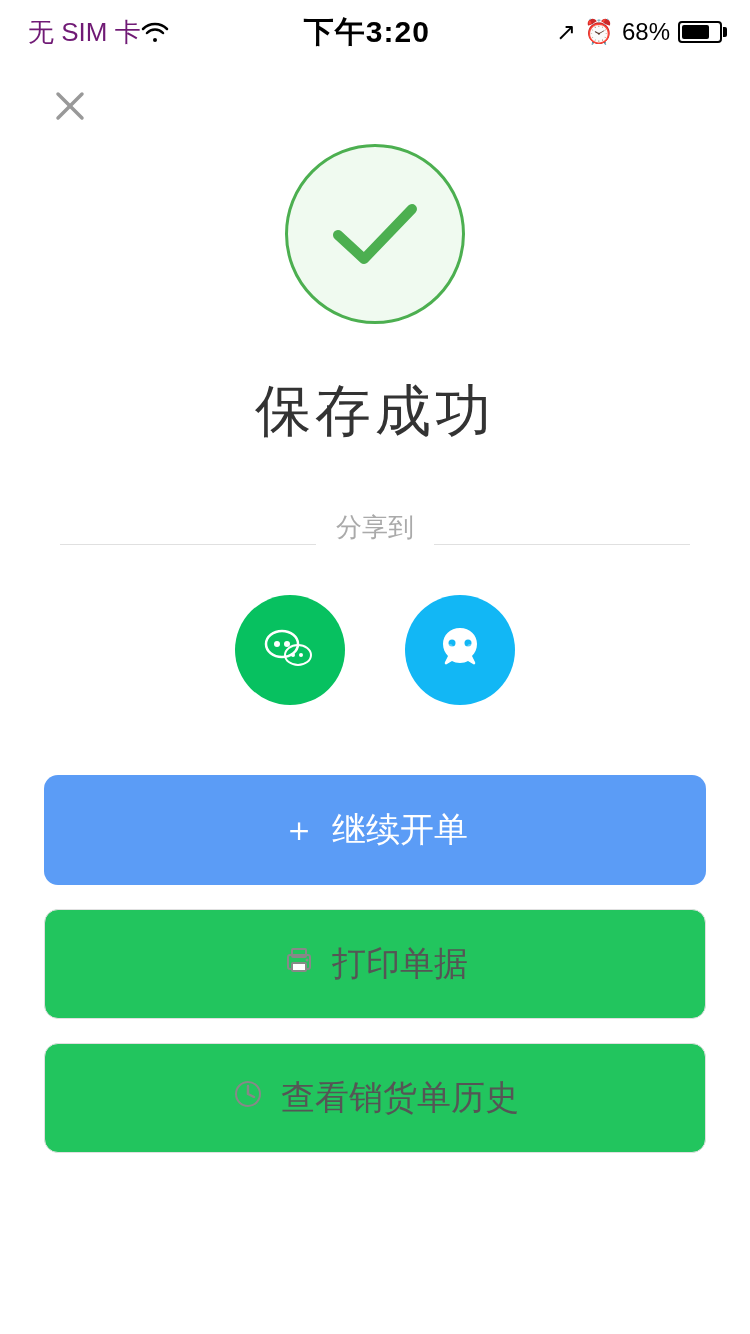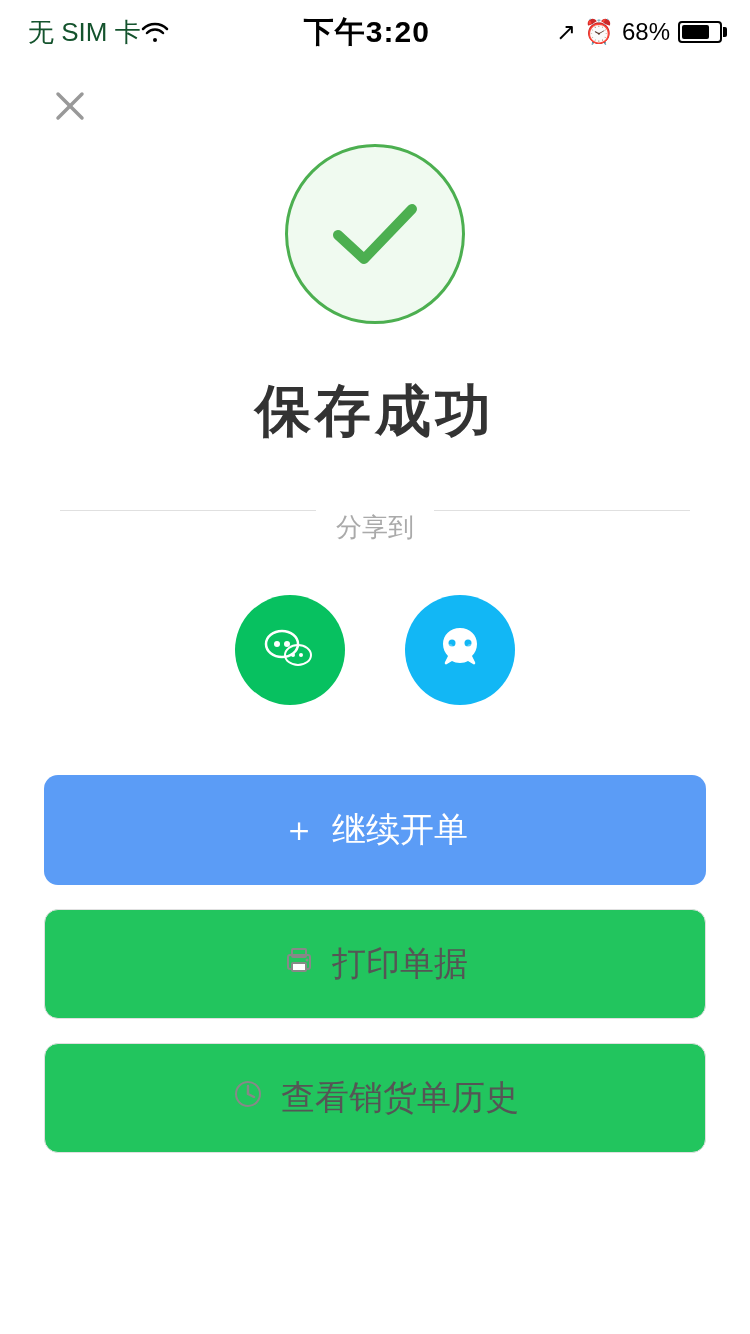--- a/index.html
+++ b/index.html
@@ -26,21 +26,21 @@
       align-items: center;
       justify-content: space-between;
       padding: 0 28px;
     }
 
     .status-left {
       display: flex;
       align-items: center;
       gap: 0;
       font-size: 26px;
-      color: #14532d;
+      color: #701a75;
       font-weight: 500;
     }
 
     .wifi-icon {
       display: inline-block;
       width: 28px;
       height: 20px;
     }
 
     .status-center {
@@ -130,32 +130,32 @@
     }
 
     .checkmark {
       width: 90px;
       height: 70px;
     }
 
     
     .success-title {
       font-size: 56px;
-      font-weight: 700;
+      font-weight: 400;
       color: #333;
       margin-bottom: 60px;
       letter-spacing: 4px;
     }
 
     
     .share-divider {
       width: 100%;
       position: relative;
       display: flex;
-      align-items: flex-start;
+      align-items: flex-end;
       padding: 0 60px;
       margin-bottom: 50px;
     }
 
     .divider-line {
       flex: 1;
       height: 1px;
       background: #e0e0e0;
     }
 

